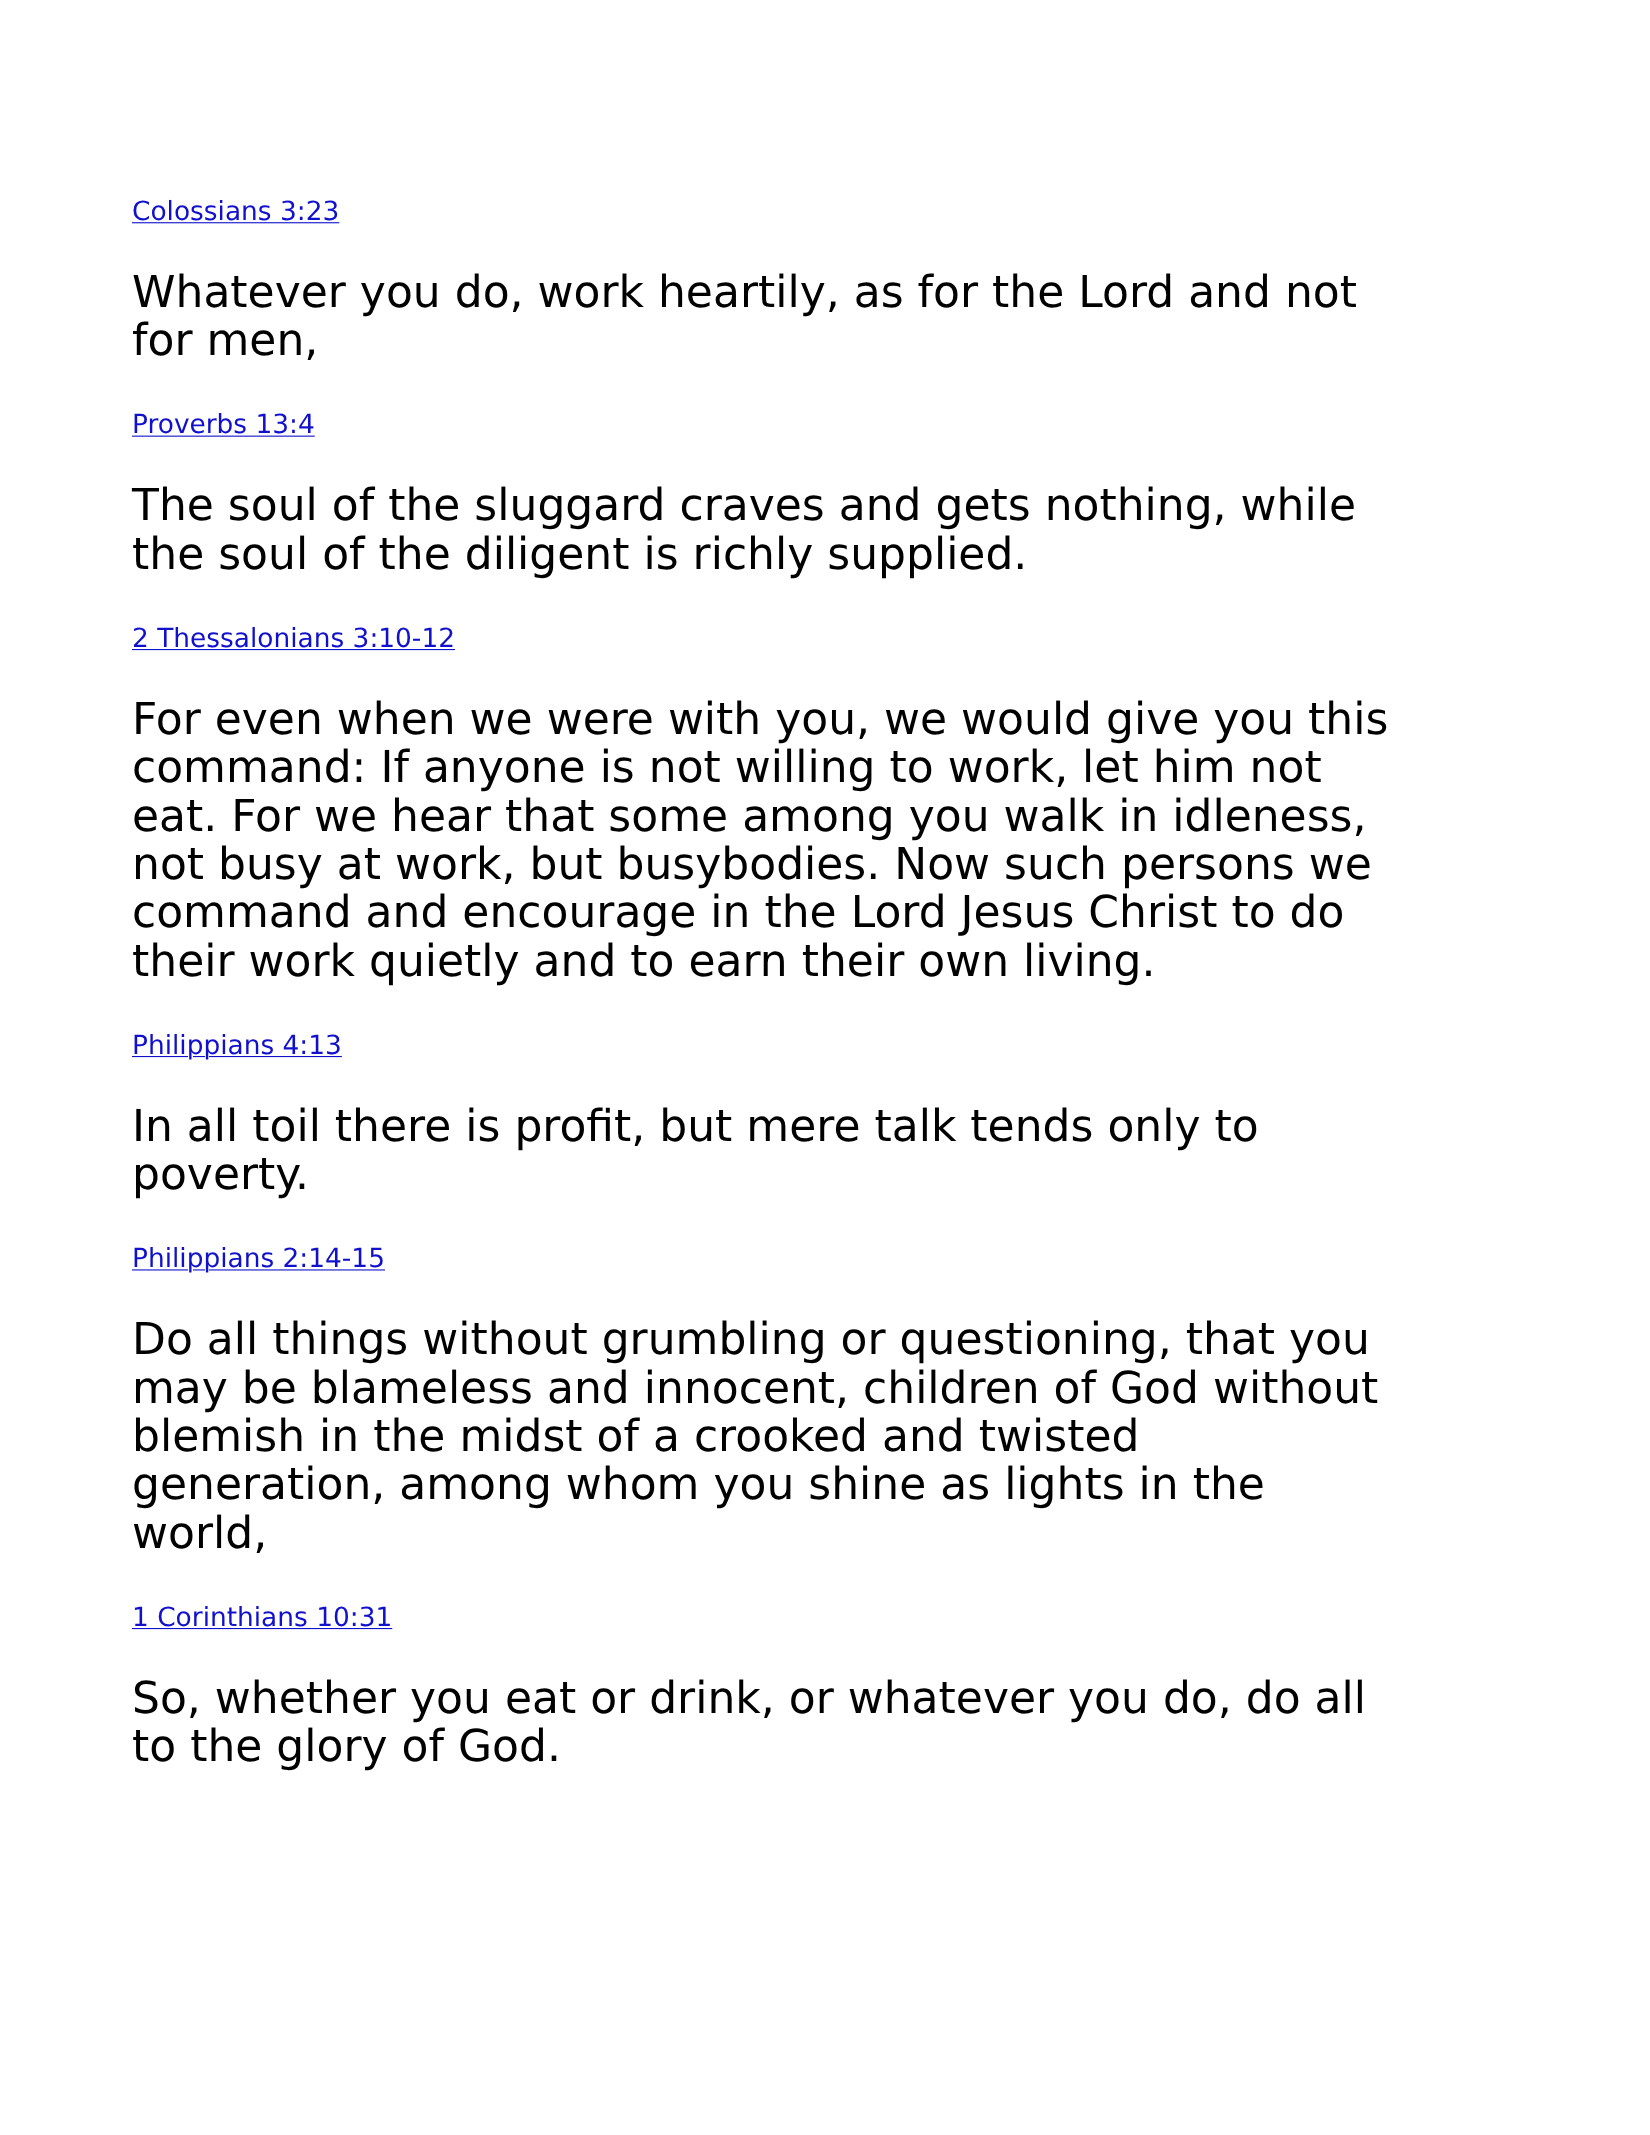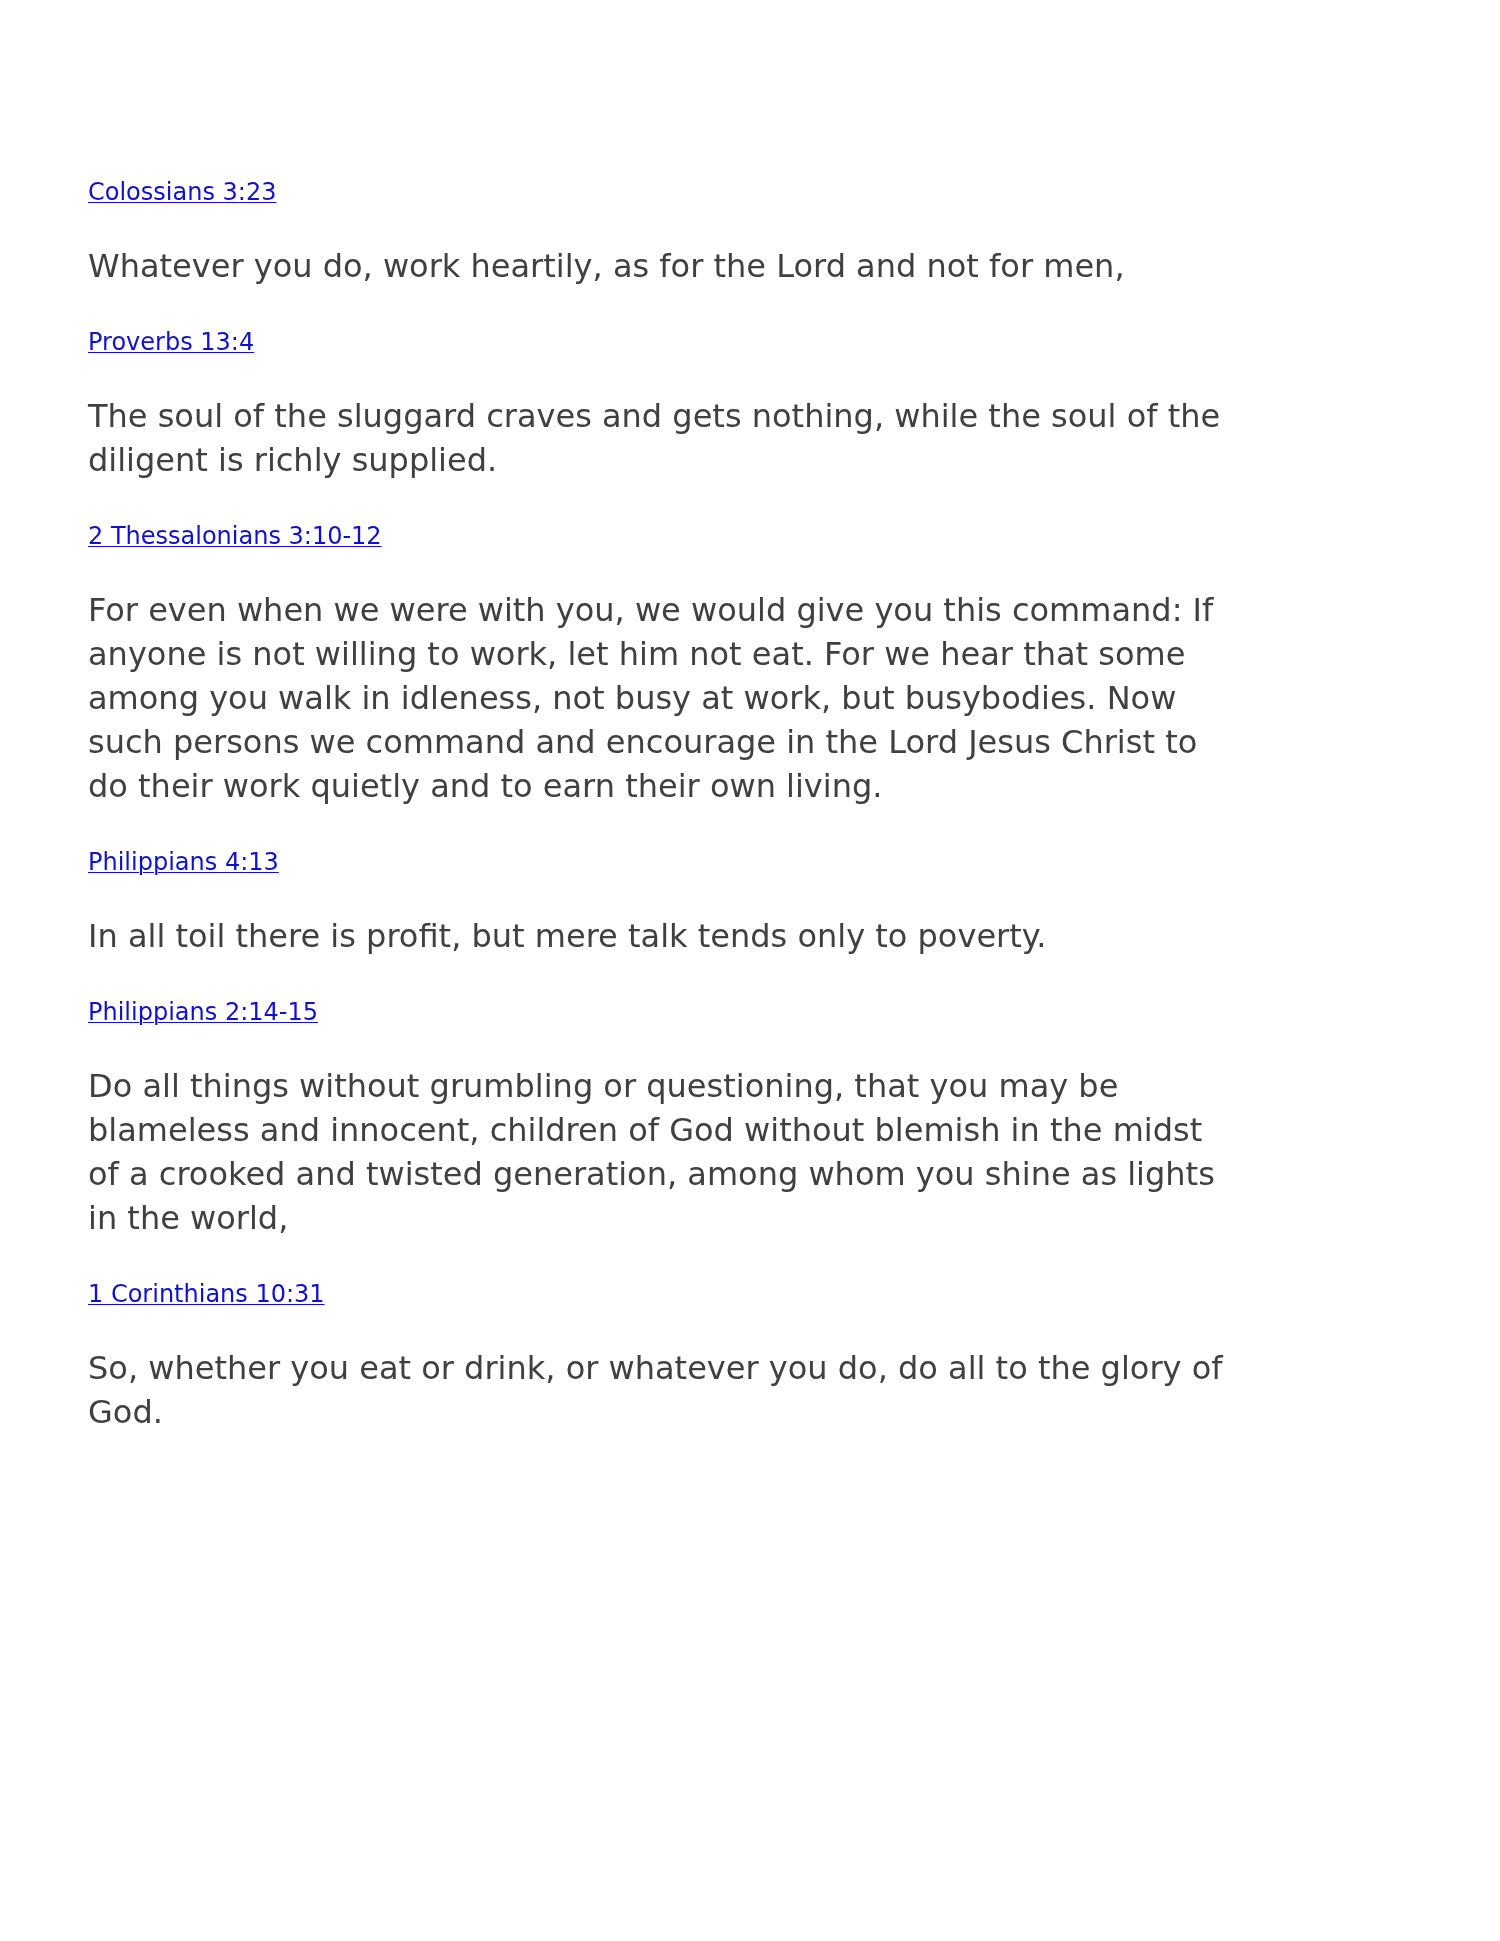--- a/index.html
+++ b/index.html
@@ -8,42 +8,42 @@
     background: #ffffff;
   }
   body {
     width: 1500px;
     height: 1941px;
     overflow: hidden;
     font-family: "DejaVu Sans", sans-serif;
   }
   .page {
     padding-top: 178px;
-    padding-left: 88px;
+    padding-left: 120px;
     width: 1150px;
   }
   .ref {
     display: block;
     margin: 0 0 38px 0;
     font-size: 24px;
     line-height: 28px;
     height: 28px;
   }
   .ref a {
     color: #1111cc;
     text-decoration: underline;
     text-underline-offset: 2px;
     text-decoration-thickness: 1px;
     white-space: nowrap;
   }
   .verse {
     margin: 0 0 40px 0;
-    font-size: 32px;
+    font-size: 40px;
     line-height: 44px;
-    color: #404040;
+    color: #000000;
   }
 </style>
 </head>
 <body>
 
 <div class="page">
 
   <div class="ref">
     <a>Colossians 3:23</a>
   </div>

